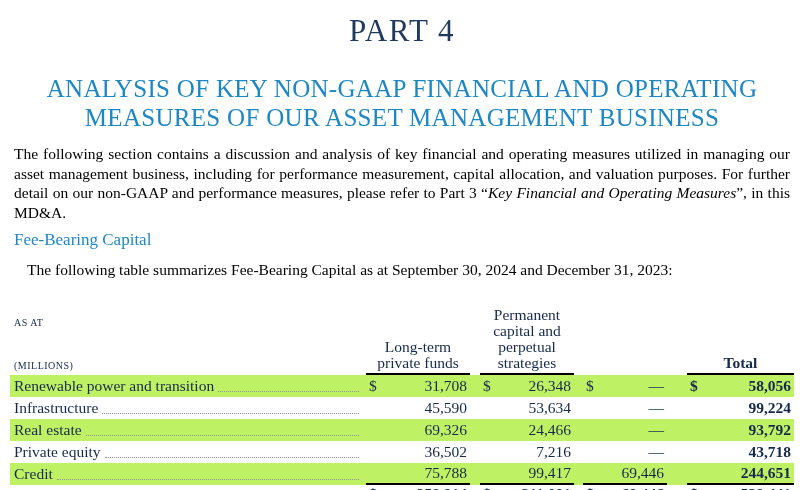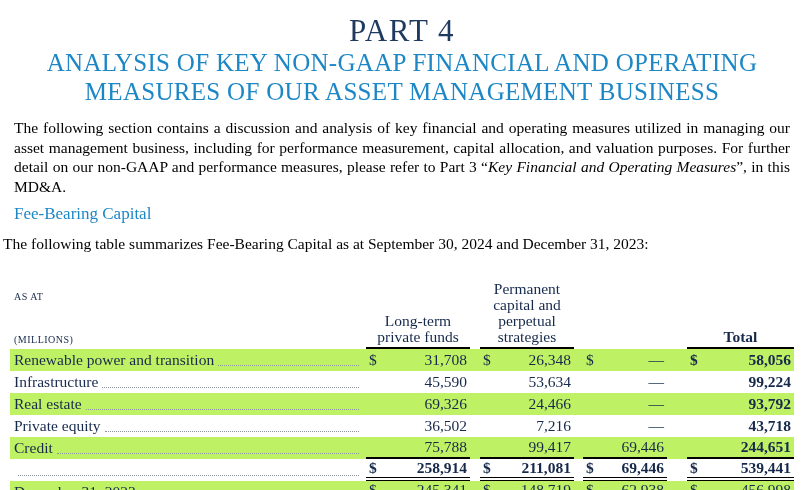--- a/index.html
+++ b/index.html
@@ -6,35 +6,35 @@
   body{
     width:804px;height:490px;overflow:hidden;background:#ffffff;
     font-family:"Liberation Serif", serif;color:#000;
   }
   .part-title{
     margin-top:14px;text-align:center;
     font-size:31px;line-height:34px;letter-spacing:1.5px;
     color:#1f3a5f;
   }
   .section-title{
-    text-align:center;
+    margin-top:26px;text-align:center;
     font-size:25px;line-height:29px;letter-spacing:0.3px;
     color:#1d87c6;
   }
   .intro{
     margin:12px 14px 0 14px;
     font-size:15.5px;line-height:19.5px;text-align:justify;
   }
   .intro em{font-style:italic;}
   .subheading{
     margin:8px 14px 0 14px;
     font-size:17px;line-height:20px;font-weight:normal;color:#1d87c6;
   }
   .table-intro{
-    margin:10px 14px 0 3px;
+    margin:10px 14px 0 27px;
     font-size:15.5px;line-height:20px;
   }
   
   .fbc-table{margin:6px 0 0 10px;width:784px;font-size:15.5px;color:#16294b;}
   .trow{
     display:grid;
     grid-template-columns:356px 104px 10px 94px 9px 84px 20px 107px;
     height:22px;align-items:center;
   }
   .thead{height:auto;align-items:end;}

